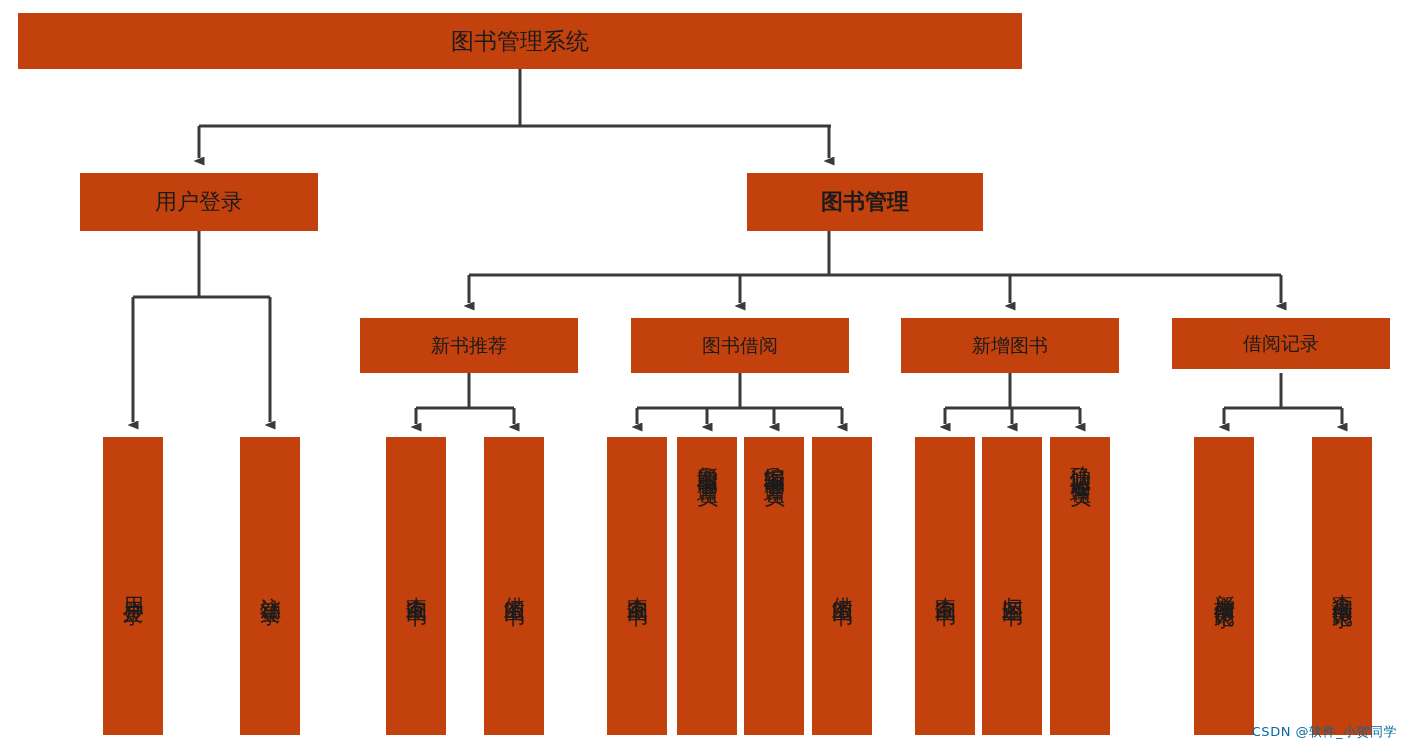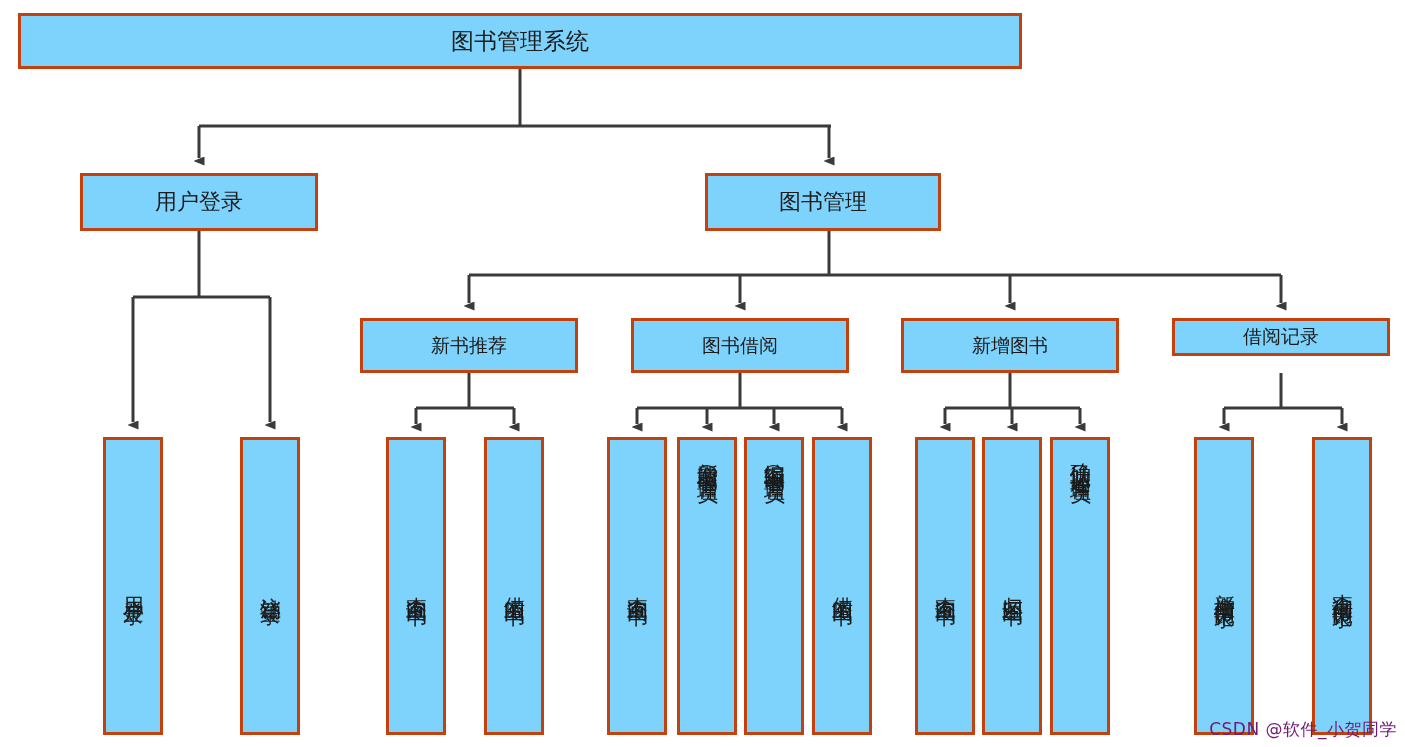--- a/index.html
+++ b/index.html
@@ -21,22 +21,22 @@
     position: absolute;
     left: 0;
     top: 0;
     width: 1405px;
     height: 747px;
     pointer-events: none;
   }
   .node {
     position: absolute;
     box-sizing: border-box;
-    border: 3px solid #c2410c;
-    background: #7dd3fc;
+    border: 6px solid #c2410c;
+    background: #c2410c;
     display: flex;
     align-items: center;
     justify-content: center;
     color: #1b1b1b;
   }
   .node.root {
     font-size: 23px;
   }
   .node.lvl1 {
     font-size: 22px;
@@ -59,22 +59,22 @@
   }
   
   .node.leaf.center {
     align-items: center;
     padding-top: 0;
   }
   .watermark {
     position: absolute;
     right: 8px;
     bottom: 6px;
-    font-size: 17px;
-    color: #701a75;
+    font-size: 13px;
+    color: #0369a1;
     letter-spacing: 0.5px;
     white-space: nowrap;
   }
 </style>
 </head>
 <body>
 
 <div id="canvas">
 
   <svg id="wires" viewBox="0 0 1405 747" xmlns="http://www.w3.org/2000/svg">
@@ -128,33 +128,33 @@
     </g>
   </svg>
 
   <div id="nodes">
       <div class="node root" style="left: 18px; top: 13px; width: 1004px; height: 56px;">
         <span>图书管理系统</span>
       </div>
       <div class="node lvl1" style="left: 80px; top: 173px; width: 238px; height: 58px;">
         <span>用户登录</span>
       </div>
-      <div class="node lvl1" style="left: 705px; top: 173px; width: 236px; height: 58px;">
+      <div class="node lvl1" style="left: 747px; top: 173px; width: 236px; height: 58px; font-weight: bold;">
         <span>图书管理</span>
       </div>
       <div class="node lvl2" style="left: 360px; top: 318px; width: 218px; height: 55px;">
         <span>新书推荐</span>
       </div>
       <div class="node lvl2" style="left: 631px; top: 318px; width: 218px; height: 55px; text-align: right;">
         <span>图书借阅</span>
       </div>
       <div class="node lvl2" style="left: 901px; top: 318px; width: 218px; height: 55px;">
         <span>新增图书</span>
       </div>
-      <div class="node lvl2" style="left: 1172px; top: 318px; width: 218px; height: 38px;">
+      <div class="node lvl2" style="left: 1172px; top: 318px; width: 218px; height: 51px;">
         <span>借阅记录</span>
       </div>
       <div class="node leaf center" style="left: 103px; top: 437px; width: 60px; height: 298px;">
         <span class="vtext">用户登录</span>
       </div>
       <div class="node leaf center" style="left: 240px; top: 437px; width: 60px; height: 298px;">
         <span class="vtext">注销登录</span>
       </div>
       <div class="node leaf center" style="left: 386px; top: 437px; width: 60px; height: 298px;">
         <span class="vtext">查询图书</span>

